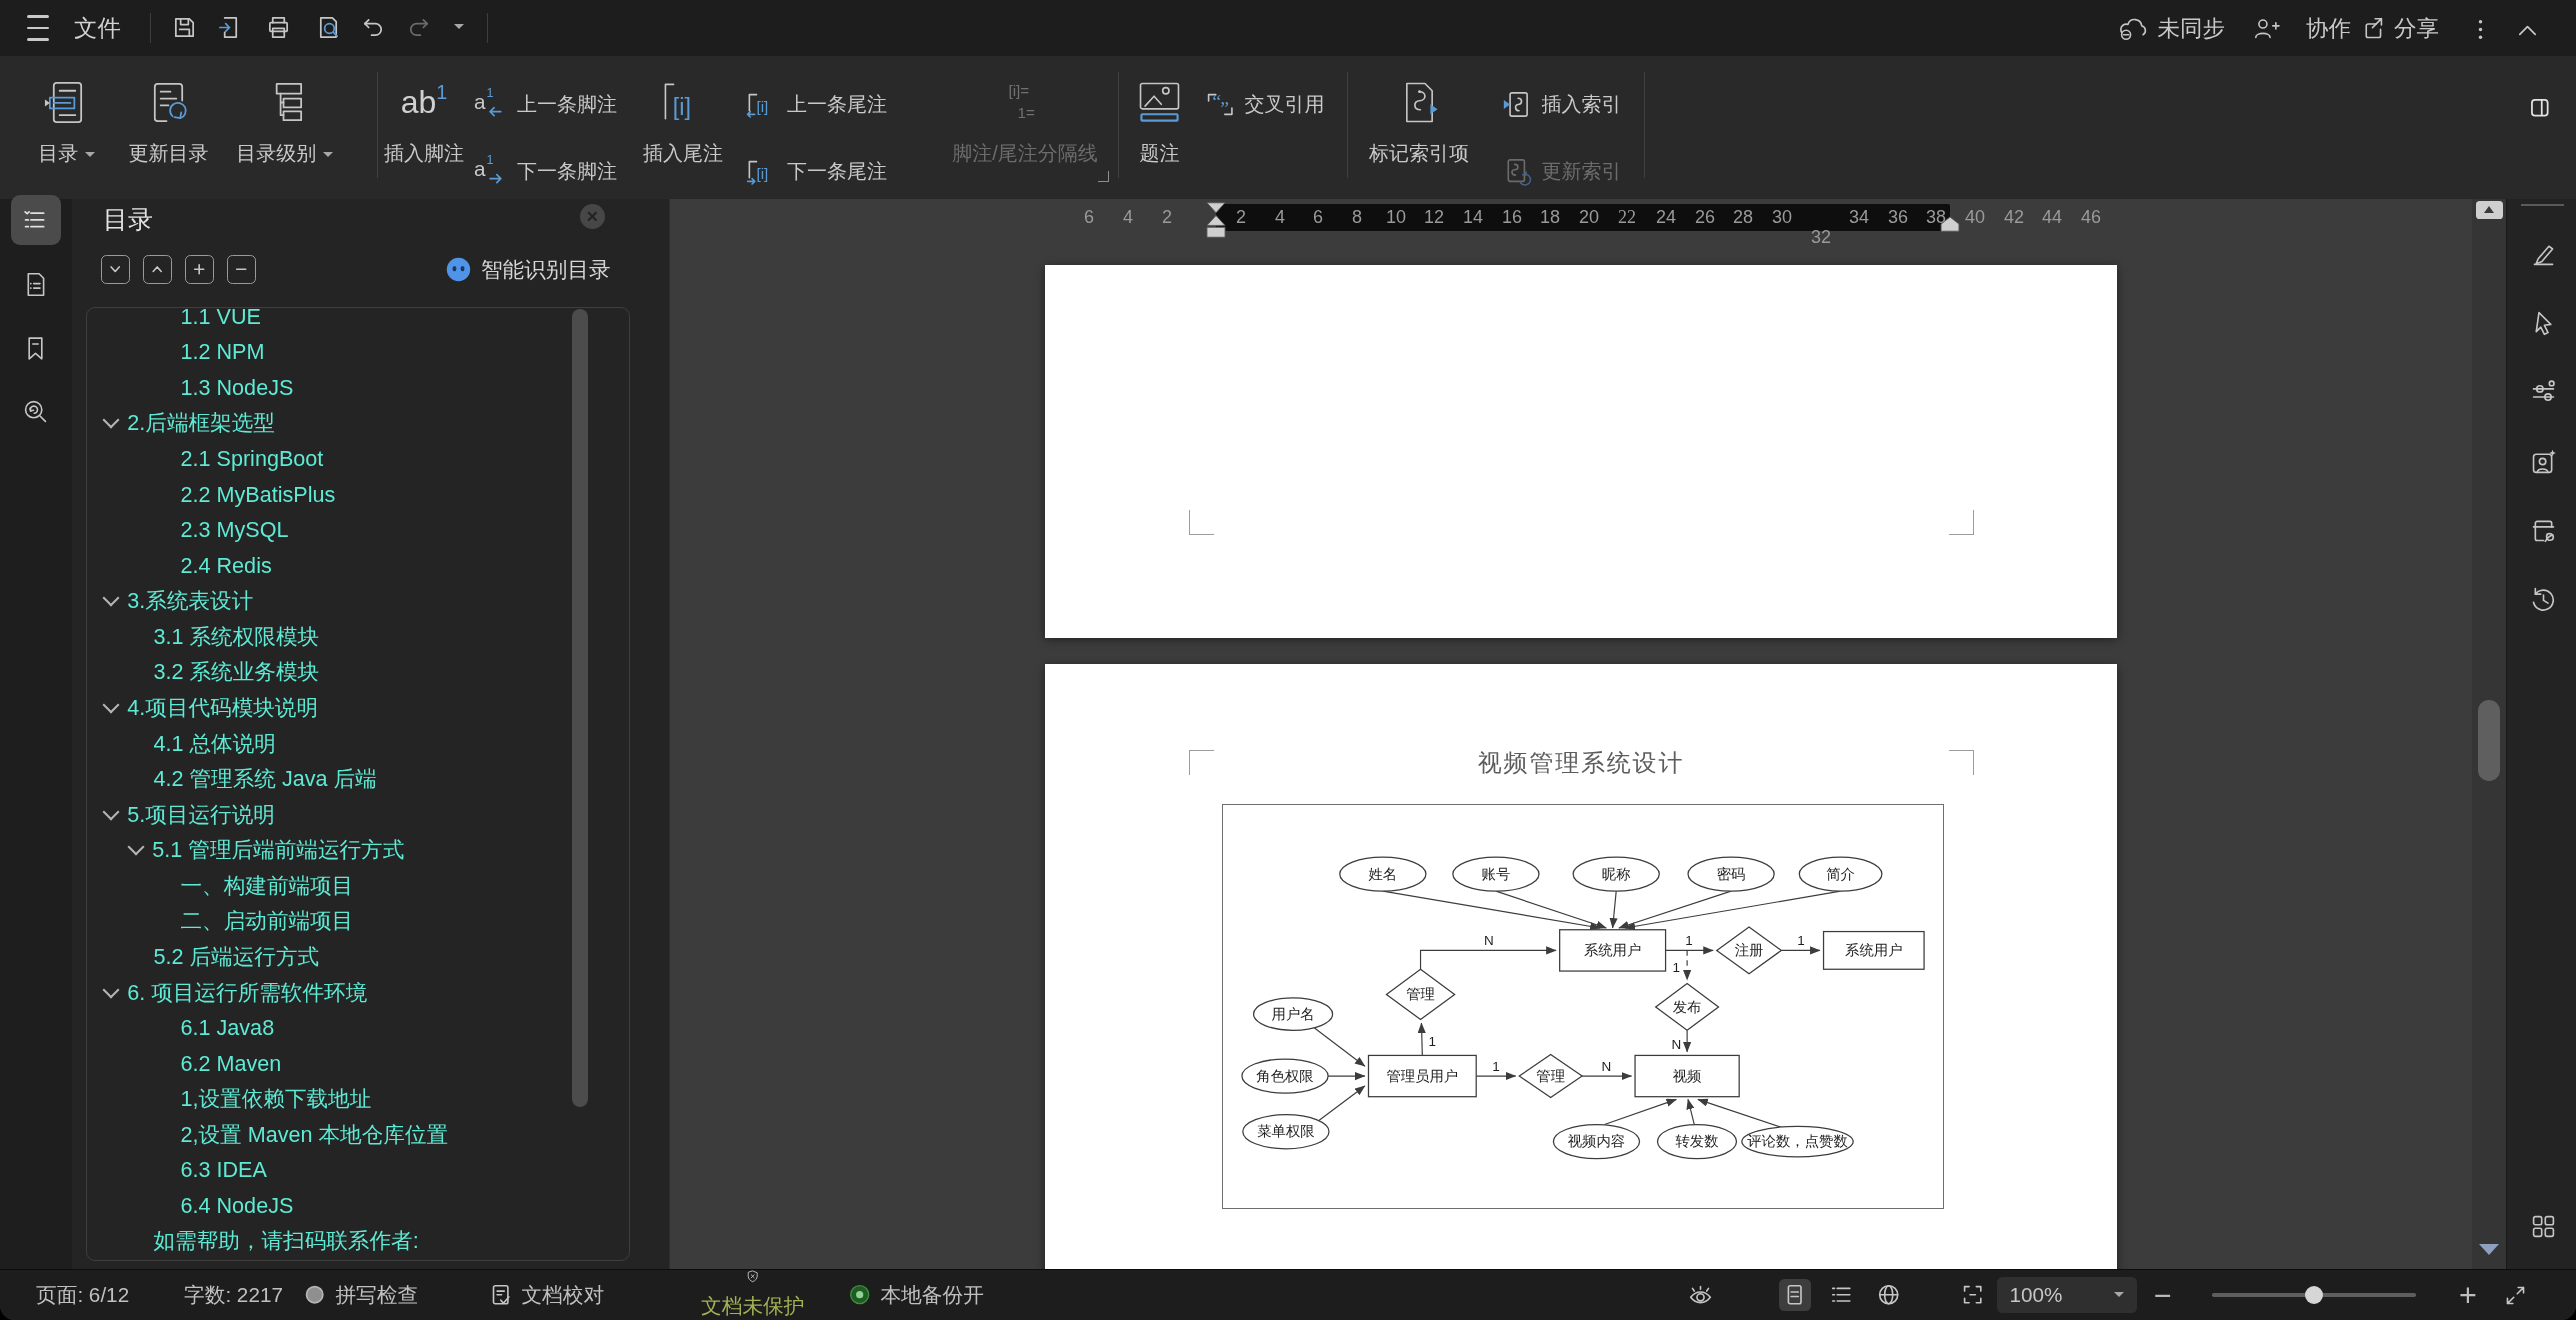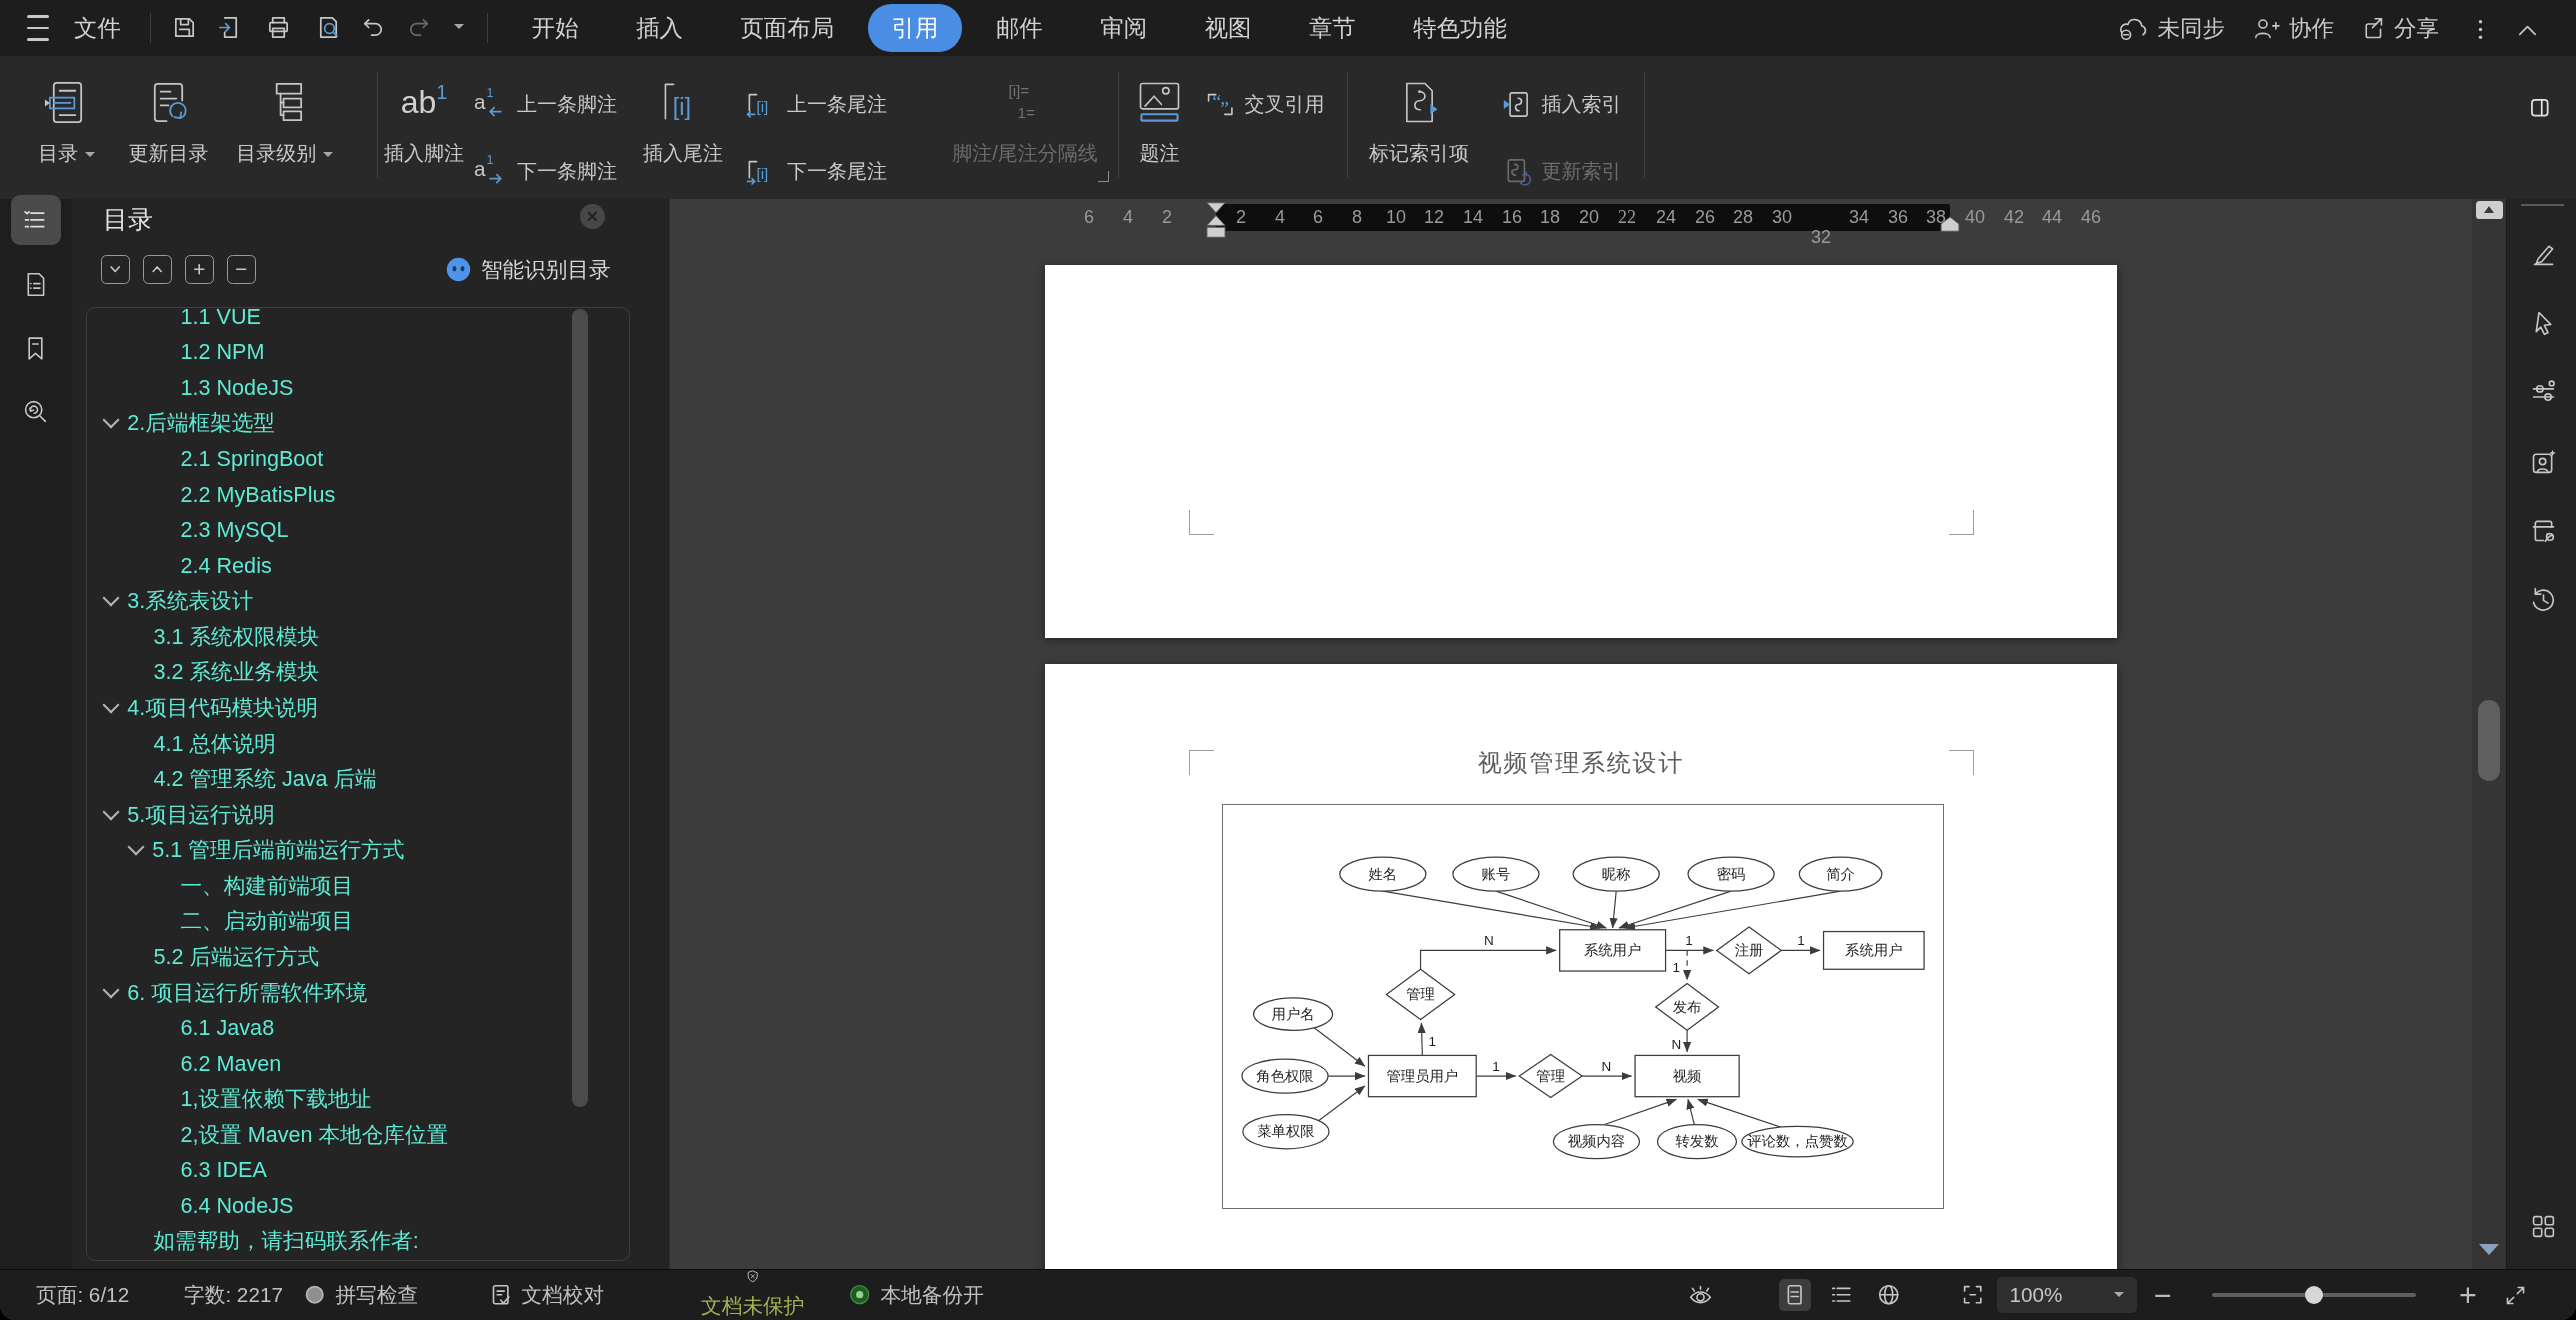--- a/index.html
+++ b/index.html
@@ -129,41 +129,30 @@
       </svg>
     <svg class="mb-tool" style="left:406px;" viewBox="0 0 26 26">
         <path class="icd" d="M18 5 l4 4 -4 4"></path>
         <path class="icd" d="M22 9 H11 a6 6 0 0 0 0 12 h4"></path>
       </svg>
     <div class="mb-item" style="left:454px;">
         <span class="dd-caret" style="margin-top:1.8px;"></span>
       </div>
     <div class="vdiv" style="left:487px;"></div>
 
-    <nav class="tabs">
-        <div class="mtab">开始</div>
-        <div class="mtab">插入</div>
-        <div class="mtab">页面布局</div>
-        <div class="mtab active">引用</div>
-        <div class="mtab">邮件</div>
-        <div class="mtab">审阅</div>
-        <div class="mtab">视图</div>
-        <div class="mtab">章节</div>
-        <div class="mtab">特色功能</div>
-      </nav>
 
     <div class="mb-item" style="left:2118px;">
       <svg width="30.5" height="25" viewBox="0 0 34 28">
           <path class="ic" d="M10 21 a6 6 0 1 1 1 -11.6 A8 8 0 0 1 26.5 11 a5.5 5.5 0 0 1 1.5 10"></path>
           <circle cx="9" cy="21" r="5" fill="#1d1d1e" stroke="#c6c6c6" stroke-width="1.8"></circle>
           <path class="ic" d="M6.2 21 h5.6"></path>
         </svg>
       <span class="mb-right-lab">未同步</span>
     </div>
-    <div class="mb-item" style="left:2253px;">
+    <div class="mb-item" style="left:2253px;gap:17px;">
       <svg width="27" height="25" viewBox="0 0 30 28">
           <circle class="ic" cx="11" cy="9" r="4.5"></circle>
           <path class="ic" d="M3 24 c0 -6 16 -6 16 0"></path>
           <path class="ic" d="M22 11 h7 m-3.5 -3.5 v7"></path>
         </svg>
       <span class="mb-right-lab">协作</span>
     </div>
     <div class="mb-item" style="left:2360px;">
       <svg width="25" height="25" viewBox="0 0 28 28">
           <path class="ic" d="M18 9 h-9 a2 2 0 0 0 -2 2 v11 a2 2 0 0 0 2 2 h12 a2 2 0 0 0 2 -2 v-7"></path>

